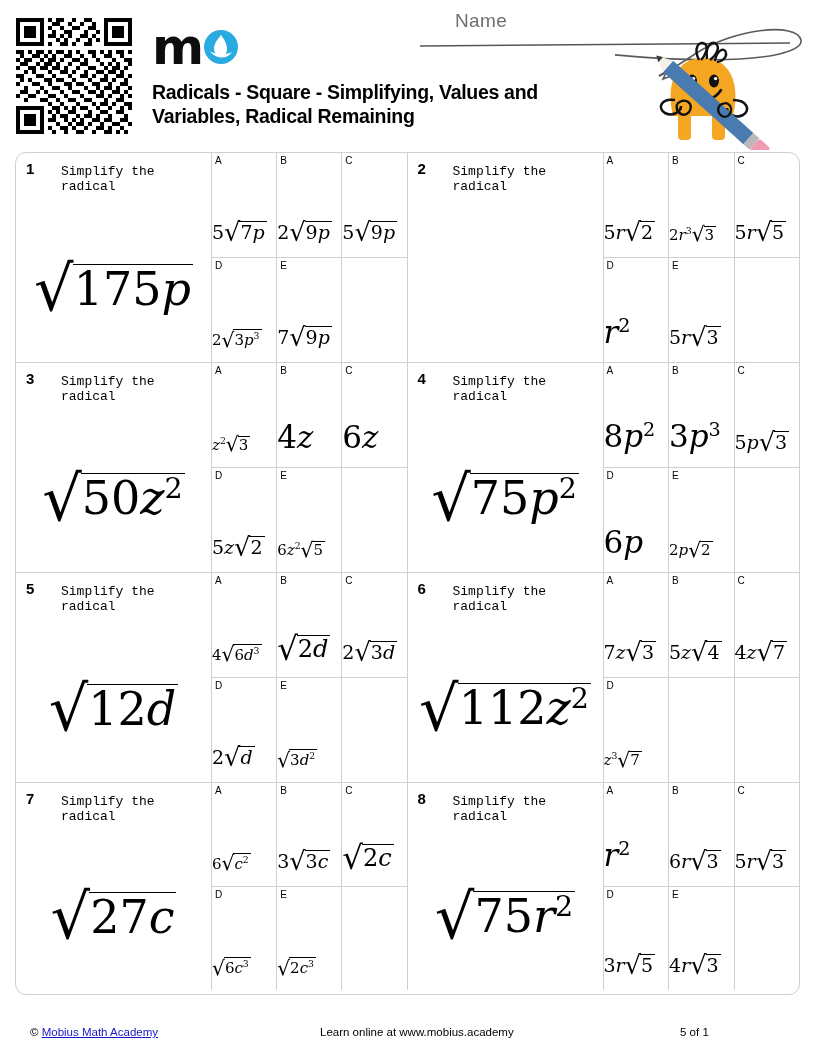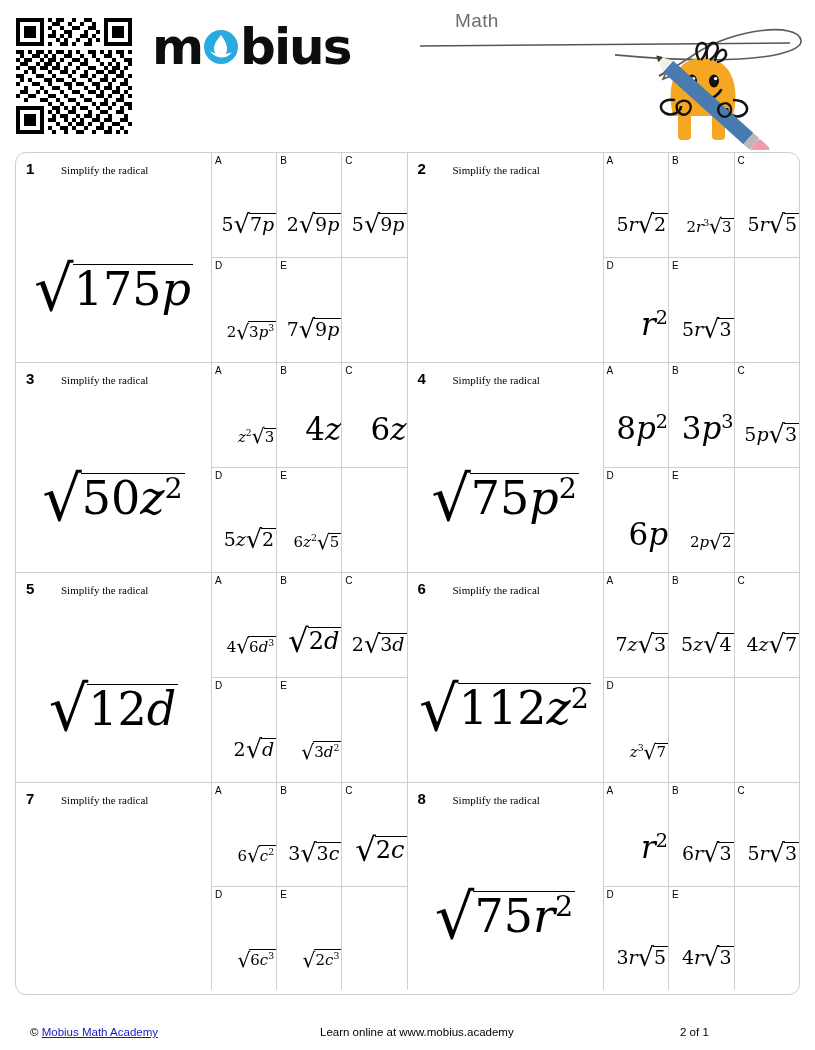--- a/index.html
+++ b/index.html
@@ -144,22 +144,22 @@
     left: 10px;
     top: 7px;
     font-weight: bold;
     font-size: 15px;
     font-family: "Liberation Sans", sans-serif;
   }
   .qtext {
     position: absolute;
     left: 45px;
     top: 11px;
-    font-size: 11px;
-    font-family: Liberation Serif, serif;
+    font-size: 13px;
+    font-family: Liberation Mono, monospace;
   }
   .qexpr {
     position: absolute;
     left: 0;
     right: 0;
     bottom: 48px;
     text-align: center;
     font-family: "DejaVu Serif", serif;
     font-size: 46px;
     line-height: 1;
@@ -191,22 +191,22 @@
     left: 3px;
     top: 2px;
     font-size: 10px;
     font-family: "Liberation Sans", sans-serif;
     color: #000;
   }
   .cval {
     position: absolute;
     left: 0;
     right: 0;
-    bottom: 22px;
-    text-align: right;
+    bottom: 14px;
+    text-align: left;
     font-family: "DejaVu Serif", serif;
     line-height: 1;
     white-space: nowrap;
   }
   .cval.s-xl { font-size: 31px; }
   .cval.s-lg { font-size: 24px; }
   .cval.s-md { font-size: 19px; }
   .cval.s-sm { font-size: 15px; margin-top: 16px; }
 
   
@@ -473,26 +473,26 @@
   <div class="brand">
     <div class="logo-wrap">
       <span class="logo-text">m</span>
       <span class="logo-o">
         <svg viewBox="0 0 36 36">
           <circle cx="18" cy="18" r="17" fill="#29ABE2"></circle>
           <path d="M18 6 C 11 14, 9 20, 13 25 C 17 30, 24 27, 24 20 C 24 15, 21 10, 18 6 Z" fill="#ffffff"></path>
           <path d="M7 22 C 12 30, 24 31, 29 23 C 24 26, 12 26, 7 22 Z" fill="#ffffff"></path>
         </svg>
       </span>
-      <span class="logo-text">bius</span>
     </div>
+    <div class="worksheet-title">Radicals - Square - Simplifying, Values and Variables, Radical Remaining</div>
   </div>
 
   <div class="name-block">
-    <div class="name-label">Math</div>
+    <div class="name-label">Name</div>
     <div class="name-line">
       <svg width="370" height="6" viewBox="0 0 370 6">
         <path d="M0 4 L370 1" stroke="#555" stroke-width="1.4" fill="none"></path>
       </svg>
     </div>
   </div>
 
   <div class="mascot">
     <svg width="200" height="136" viewBox="0 0 200 136">
 
@@ -737,20 +737,21 @@
             <div class="copt"></div>
           </div>
         </div>
       </div>
     </div>
     <div class="qrow">
       <div class="qcell">
         <div class="prompt">
           <div class="qnum">7</div>
           <div class="qtext">Simplify the radical</div>
+          <div class="qexpr"><span class="rad"><span class="sign" style="font-size:1.35em;line-height:0.8;vertical-align:-0.09em;">√</span><span class="radicand">27<i class="v">c</i></span></span></div>
         </div>
         <div class="choices">
           <div class="crow top">
             <div class="copt">
               <div class="clet">A</div>
               <div class="cval s-sm">6<span class="rad"><span class="sign" style="font-size:1.35em;line-height:0.8;vertical-align:-0.09em;">√</span><span class="radicand"><i class="v">c</i><sup class="en">2</sup></span></span></div>
             </div>
             <div class="copt">
               <div class="clet">B</div>
               <div class="cval s-md">3<span class="rad"><span class="sign" style="font-size:1.35em;line-height:0.8;vertical-align:-0.09em;">√</span><span class="radicand">3<i class="v">c</i></span></span></div>
@@ -809,14 +810,14 @@
       </div>
     </div>
   </div>
 
 <div class="footer">
   <div class="f-left">
     <span>©</span>
     <a href="#">Mobius Math Academy</a>
   </div>
   <div class="f-center">Learn online at www.mobius.academy</div>
-  <div class="f-right">2 of 1</div>
+  <div class="f-right">5 of 1</div>
 </div>
 
 </body></html>

